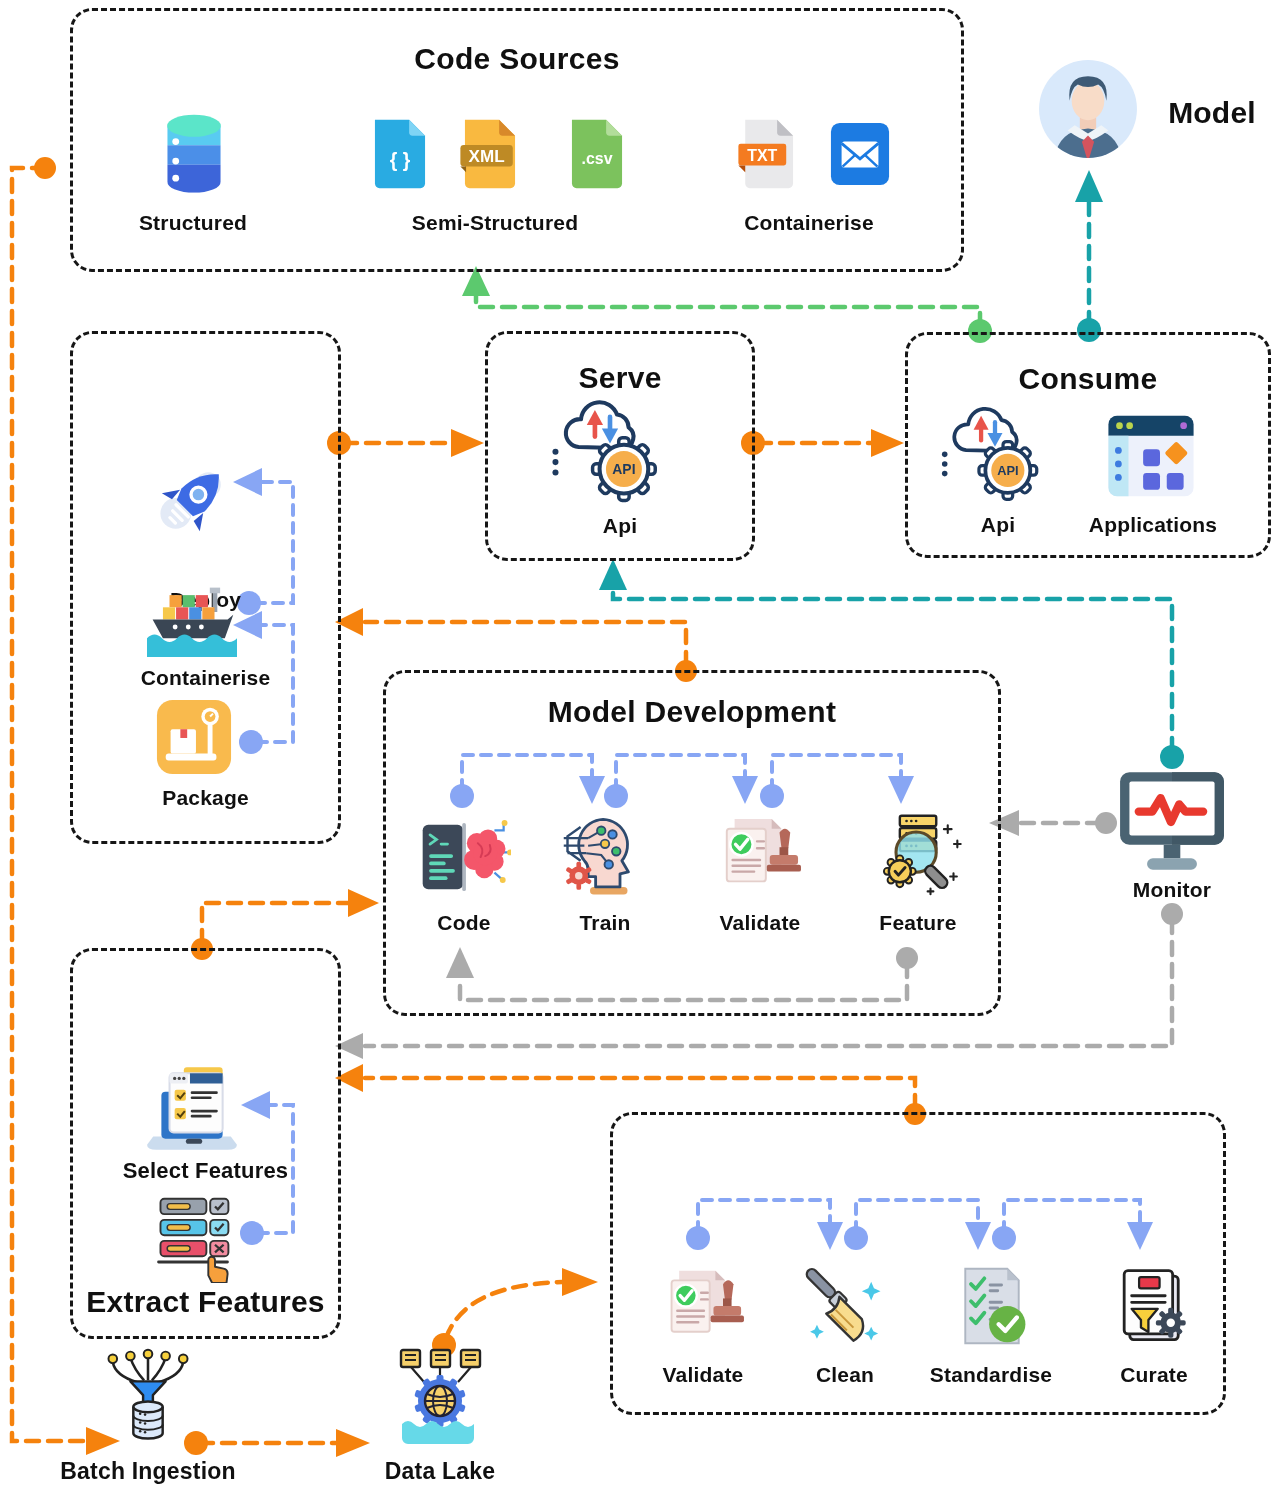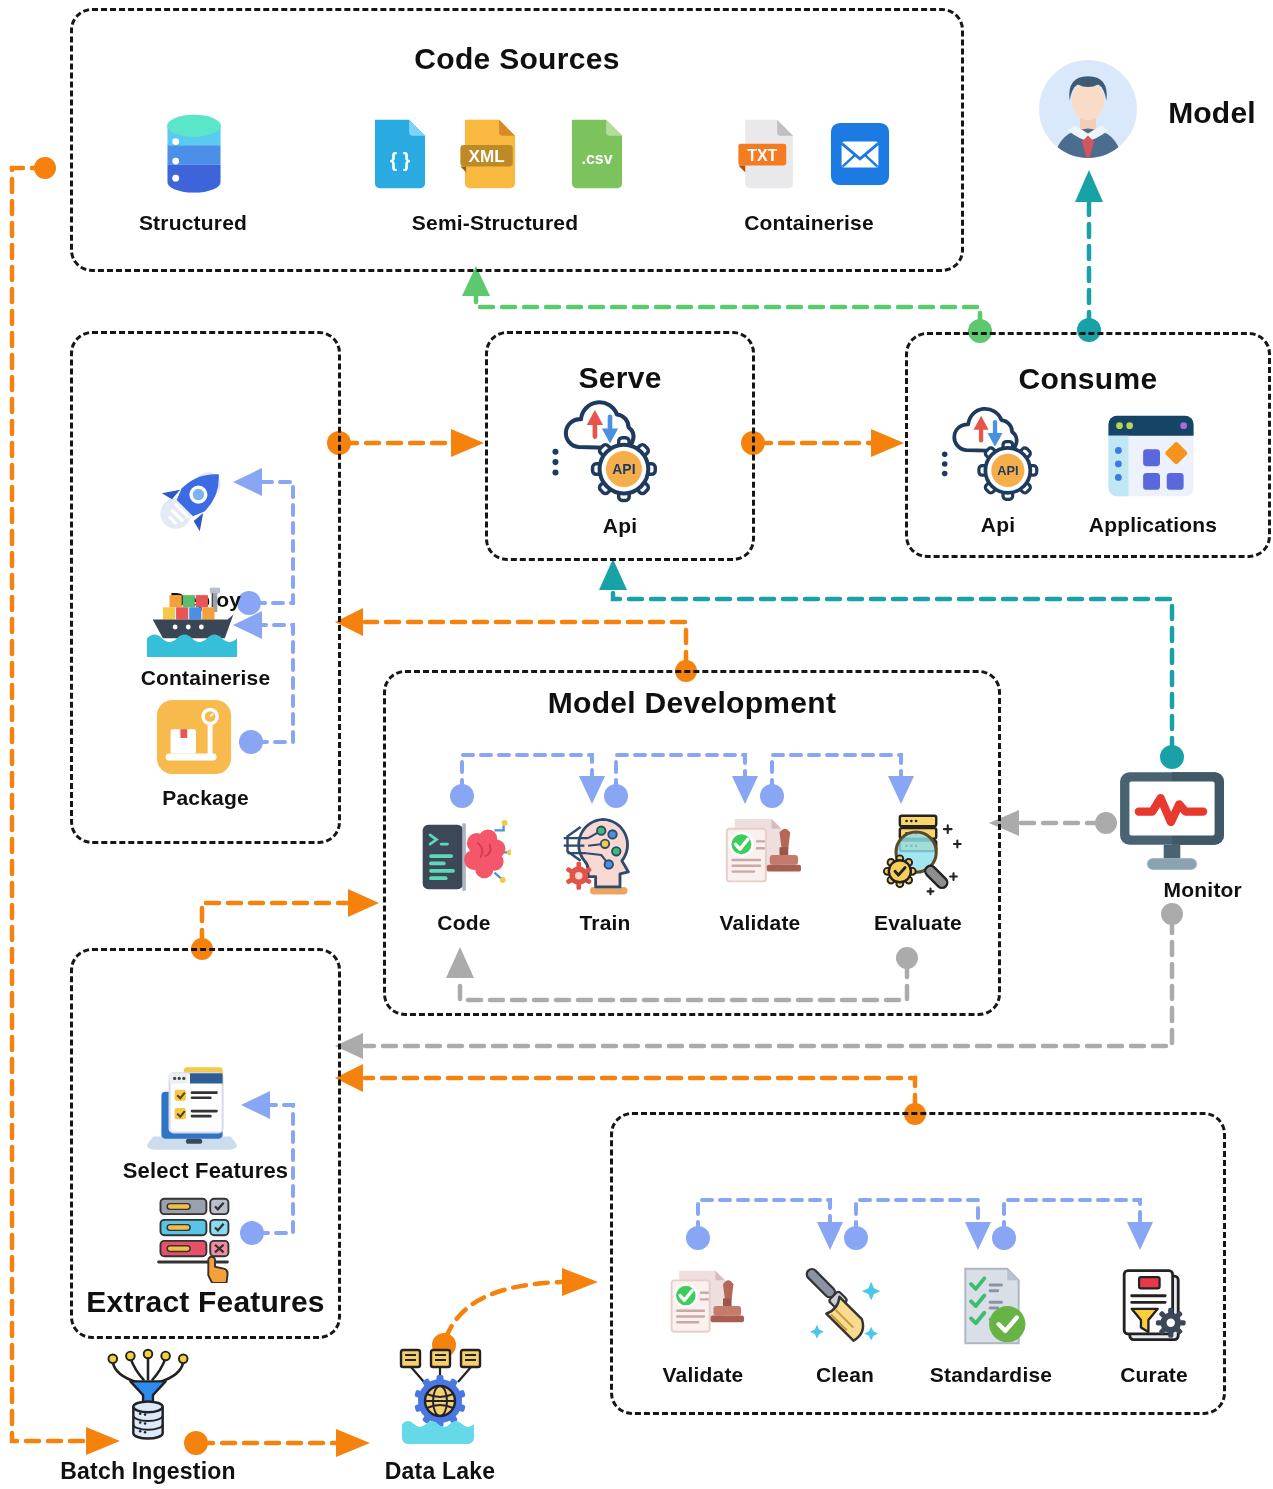--- a/index.html
+++ b/index.html
@@ -381,21 +381,21 @@
           <rect x="54" y="55" width="15" height="15" rx="3" fill="#5B67DD"></rect>
           <rect x="55" y="30" width="15" height="15" rx="2" transform="rotate(45 62.5 37.5)" fill="#F6921E"></rect>
         </g>
       </svg>
     </div>
     <div class="lbl" style="left:30px;top:178px;width:120px;">Api</div>
     <div class="lbl" style="left:160px;top:178px;width:170px;">Applications</div>
   </div>
 
   <div class="dbox" style="left:383px;top:670px;width:612px;height:340px;">
-    <div class="box-title" style="top:12px;">Model Development</div>
+    <div class="box-title" style="top:21px;">Model Development</div>
 
     <div class="icon" style="left:33px;top:142px;">
       <svg viewBox="0 0 100 90" width="92" height="84">
         <rect x="4" y="10" width="44" height="70" rx="6" fill="#3C4858"></rect>
         <path d="M12 21 l7 5 -7 5 M24 31 h7" stroke="#5FD8B8" stroke-width="3" fill="none" stroke-linecap="round"></path>
         <g fill="#5FD8B8">
           <rect x="11" y="42" width="26" height="4" rx="2"></rect>
             <rect x="11" y="50" width="18" height="4" rx="2"></rect>
           <rect x="11" y="58" width="28" height="4" rx="2"></rect>
             <rect x="11" y="66" width="20" height="4" rx="2"></rect>
@@ -494,35 +494,35 @@
               <circle cx="-9.2" cy="9.2" r="3.6"></circle>
               <circle cx="-13" cy="0" r="3.6"></circle>
               <circle cx="-9.2" cy="-9.2" r="3.6"></circle>
           </g>
           <circle r="11.5" fill="#F6CE5A" stroke="#222" stroke-width="2.5"></circle>
           <path d="M-5 0 l3.5 4 7 -8" stroke="#222" stroke-width="3" fill="none" stroke-linecap="round" stroke-linejoin="round"></path>
         </g>
         <path d="M78 14 v8 M74 18 h8 M88 30 v7 M84.5 33.5 h7 M84 64 v7 M80.5 67.5 h7 M60 80 v6 M57 83 h6" stroke="#222" stroke-width="2.2" stroke-linecap="round"></path>
       </svg>
     </div>
-    <div class="lbl" style="left:462px;top:238px;width:140px;">Evaluate</div>
+    <div class="lbl" style="left:462px;top:238px;width:140px;">Feature</div>
   </div>
 
   <div class="free icon" style="left:1118px;top:770px;">
     <svg viewBox="0 0 104 100" width="108" height="104">
       <rect x="2" y="2" width="100" height="70" rx="9" fill="#4A6372"></rect>
       <path d="M52 2 h41 a9 9 0 0 1 9 9 v52 a9 9 0 0 1 -9 9 h-41 z" fill="#41ococ" opacity="0"></path>
       <path d="M52 2 h41 a9 9 0 0 1 9 9 v52 a9 9 0 0 1 -9 9 h-41 z" fill="#415866"></path>
       <rect x="11" y="11" width="82" height="52" rx="2" fill="#fff"></rect>
       <path d="M20 40 h13 l8 -13 10 23 8 -17 6 7 h17" stroke="#E8392E" stroke-width="8" fill="none" stroke-linecap="round" stroke-linejoin="round"></path>
       <rect x="44" y="72" width="16" height="13" fill="#4A6372"></rect>
       <rect x="28" y="85" width="48" height="11" rx="5.5" fill="#8BA3B0"></rect>
     </svg>
   </div>
-  <div class="free lbl" style="left:1102px;top:878px;width:140px;text-align:right;">Monitor</div>
+  <div class="free lbl" style="left:1102px;top:878px;width:140px;">Monitor</div>
 
   <div class="dbox" style="left:70px;top:948px;width:265px;height:385px;">
 
     <div class="icon" style="left:70px;top:110px;">
       <svg viewBox="0 0 96 92" width="98" height="94">
         <path d="M10 74 L86 74 L92 82 Q92 87 83 87 H13 Q4 87 4 82 z" fill="#CBDCEE"></path>
         <rect x="18" y="30" width="60" height="46" rx="4" fill="#2E75C8"></rect>
         <rect x="40" y="6" width="38" height="14" rx="3" fill="#F6C84A"></rect>
         <rect x="26" y="12" width="52" height="58" rx="4" fill="#FDFDFD" stroke="#D8DCE8" stroke-width="2"></rect>
         <rect x="26" y="12" width="18" height="10" rx="2" fill="#EDEFF4"></rect>

